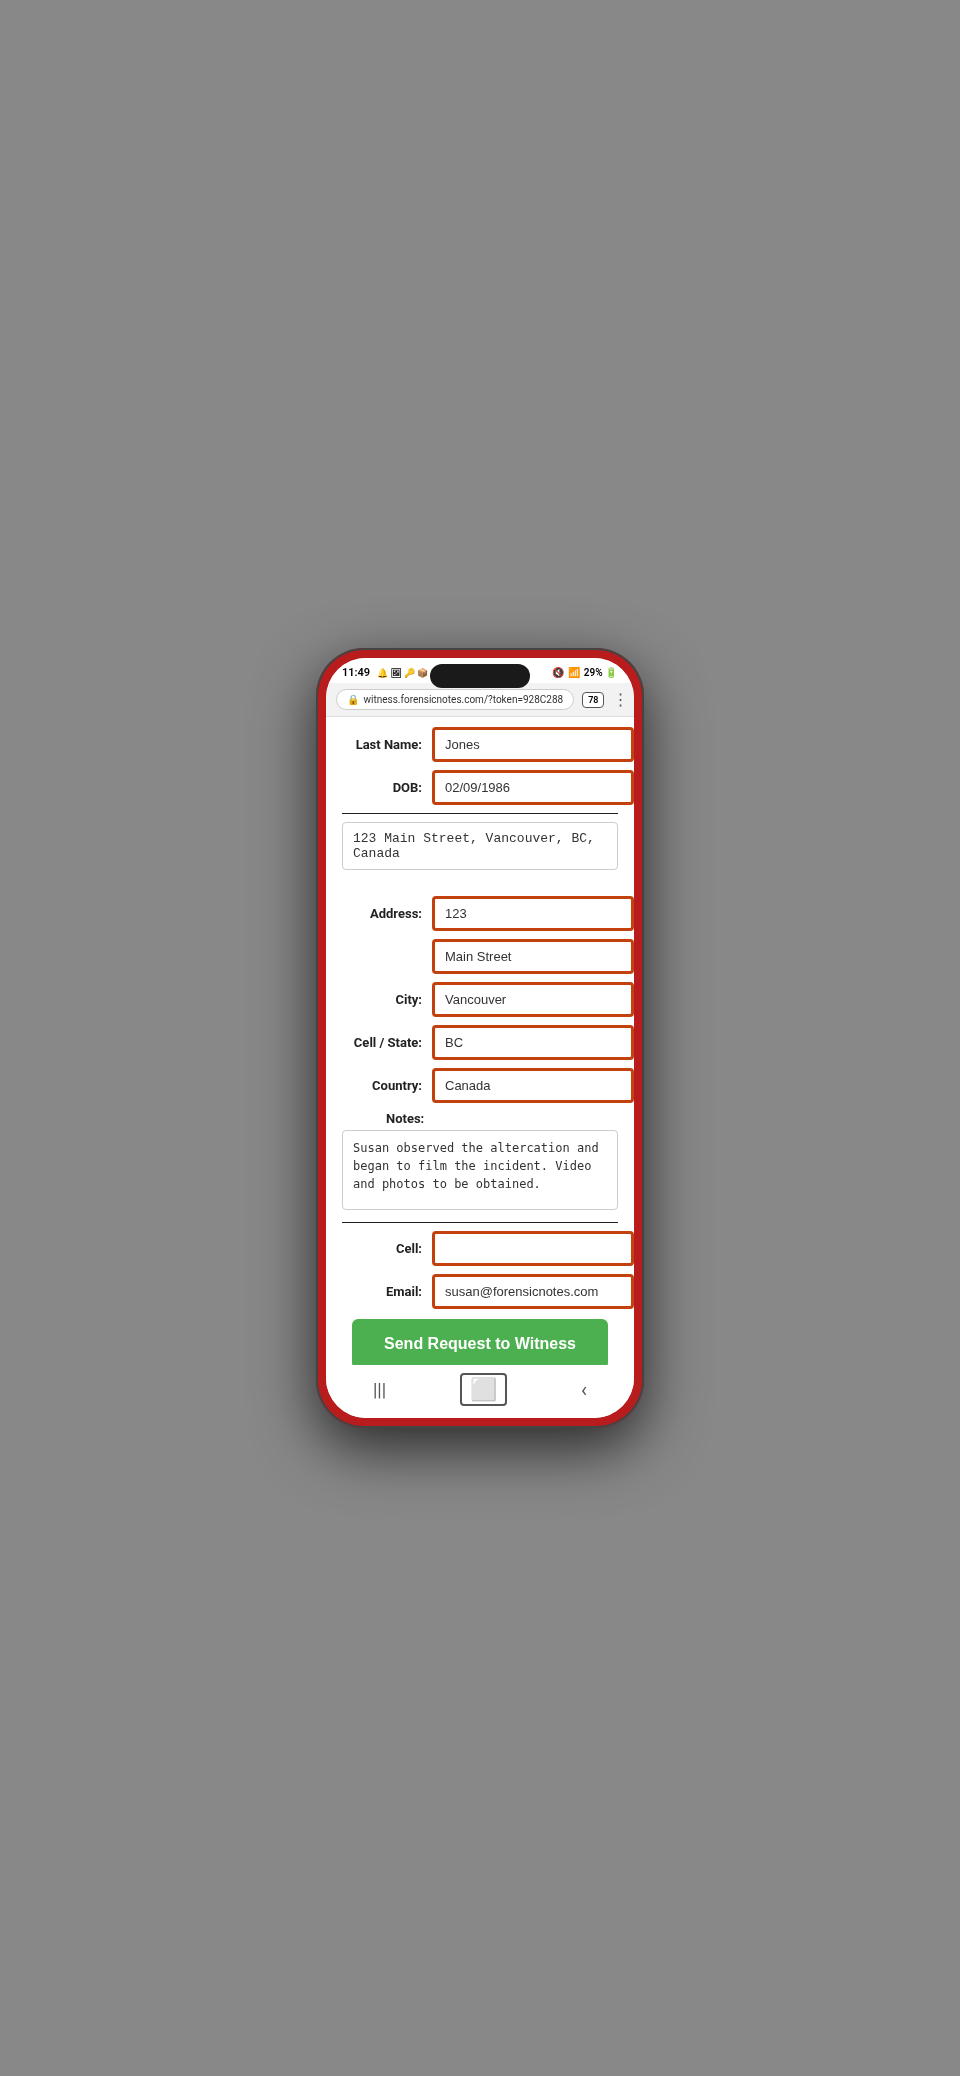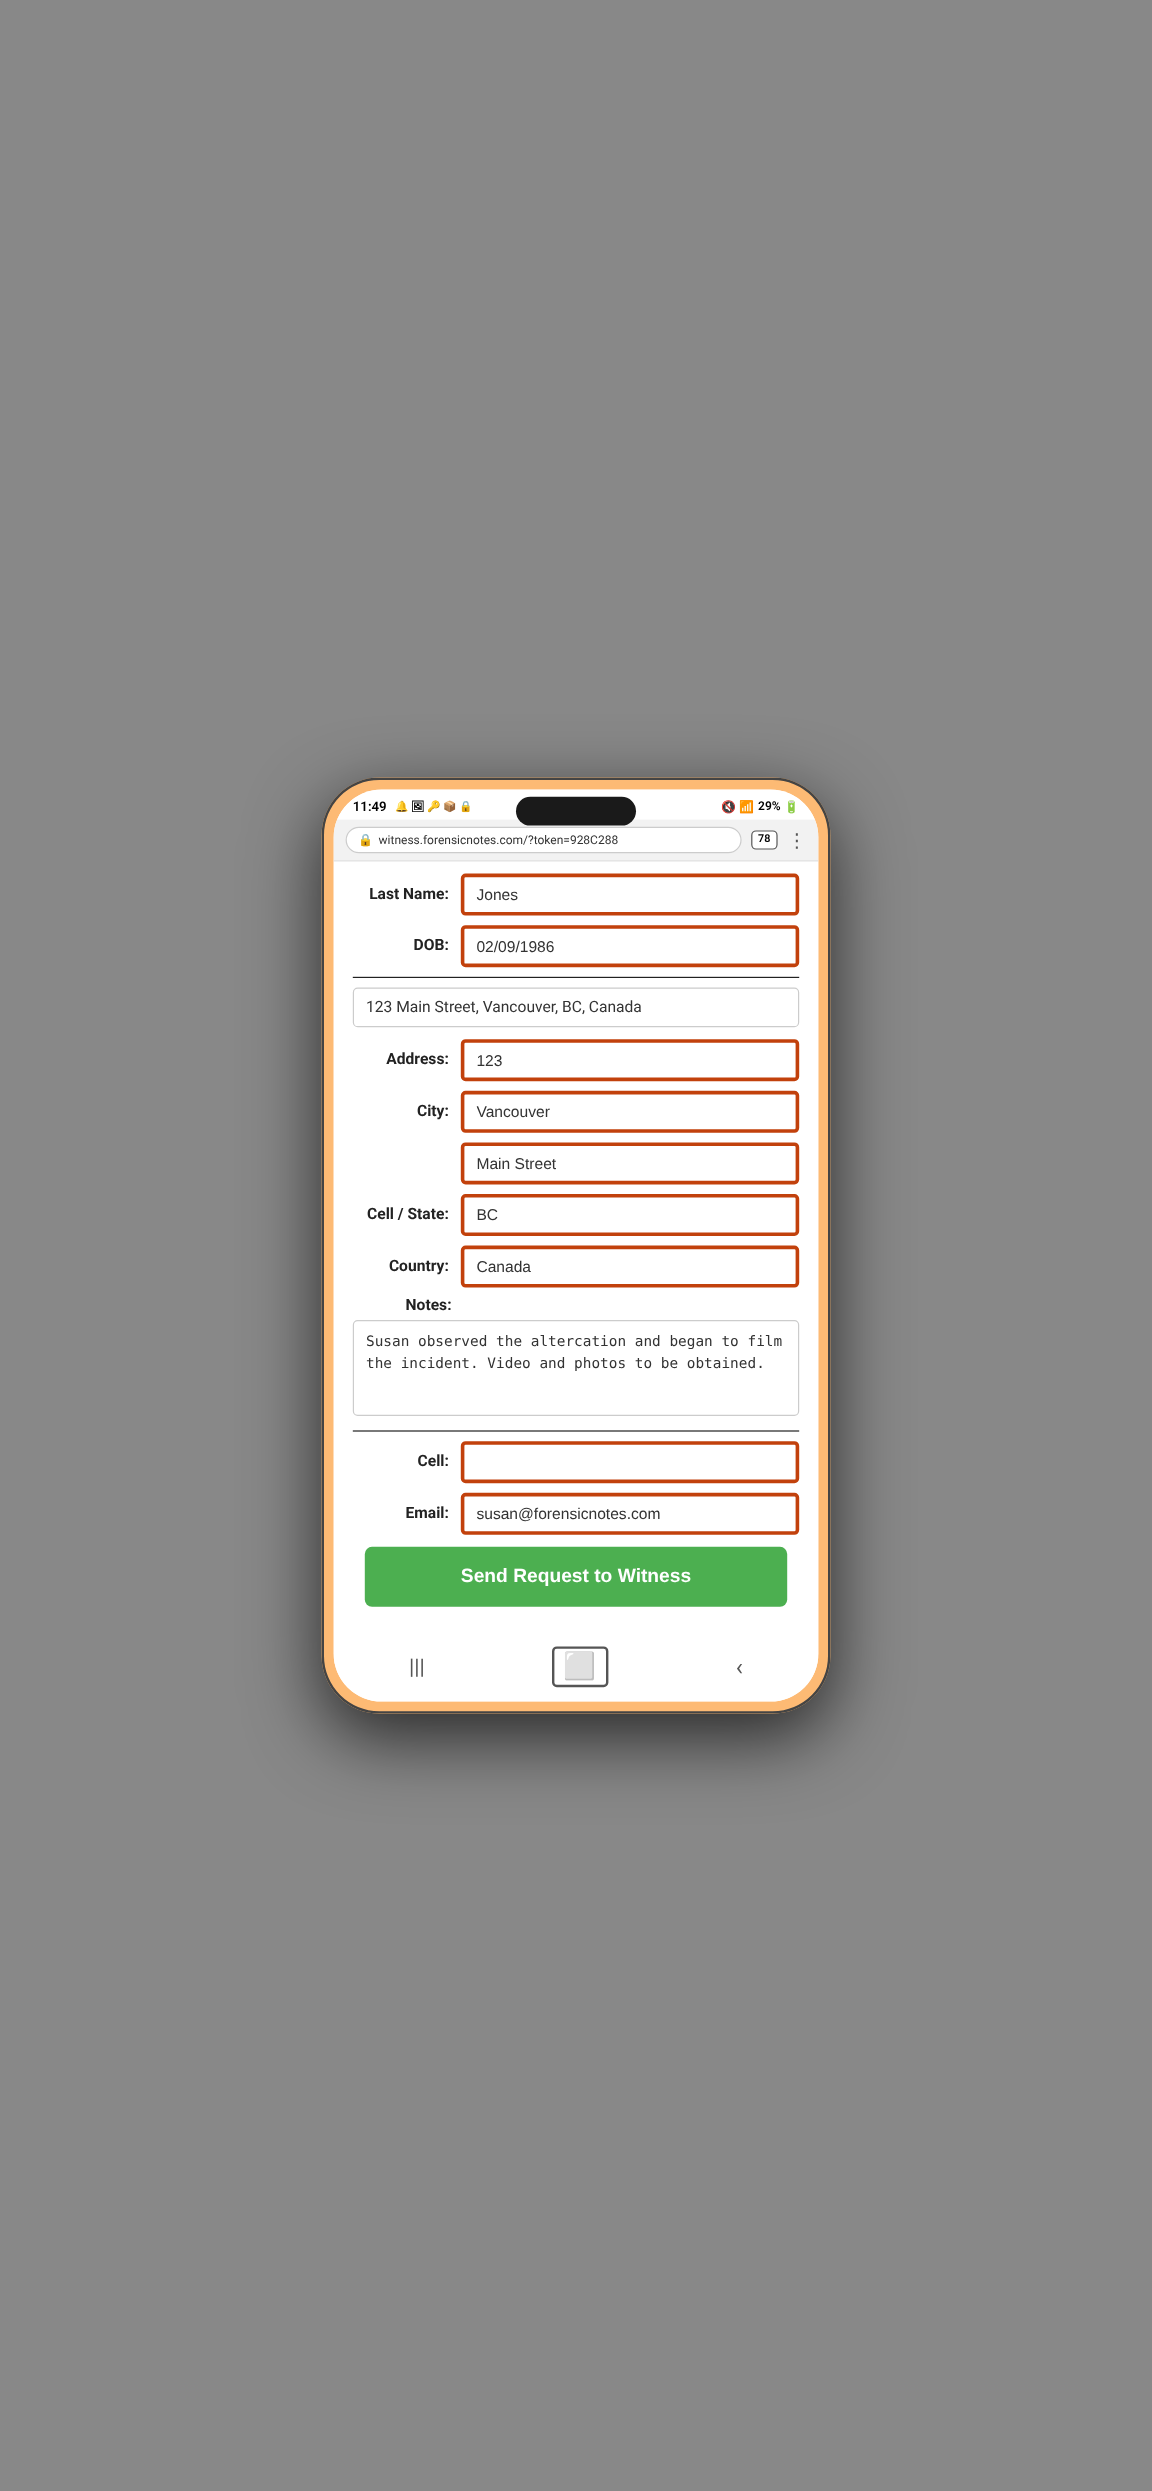--- a/index.html
+++ b/index.html
@@ -5,23 +5,23 @@
     * { box-sizing: border-box; margin: 0; padding: 0; }
     body {
       background: #888;
       display: flex;
       justify-content: center;
       align-items: center;
       min-height: 100vh;
       font-family: -apple-system, BlinkMacSystemFont, 'Segoe UI', Roboto, sans-serif;
     }
     .phone-outer {
-      width: 424px;
+      width: 328px;
       height: 780px;
-      background: #fdba74;
+      background: #b91c1c;
       border-radius: 48px;
       padding: 10px;
       box-shadow: 0 20px 60px rgba(0,0,0,0.7), inset 0 0 0 2px #444;
       position: relative;
     }
     .phone-inner {
       width: 100%;
       height: 100%;
       background: #fff;
       border-radius: 40px;
@@ -119,22 +119,23 @@
       border: none;
       border-top: 1px solid #222;
       margin: 8px 0;
     }
     .address-combined {
       border: 1px solid #ccc;
       border-radius: 4px;
       padding: 8px 10px;
       font-size: 13px;
       color: #333;
-      margin: 0 0 10px 0;
-      background: #fff;
+      margin: 0 0 26px 0;
+      background: #fff;
+      font-family: Liberation Mono, monospace;
     }
     .notes-label {
       font-weight: 700;
       font-size: 13px;
       color: #222;
       margin-bottom: 4px;
       padding-left: 44px;
     }
     .notes-textarea {
       width: 100%;
@@ -257,27 +258,27 @@
         <hr class="divider">
 
         <div class="address-combined">123 Main Street, Vancouver, BC, Canada</div>
 
         <div class="field-row">
           <span class="field-label">Address:</span>
           <input class="field-input" type="text" value="123" style="">
         </div>
 
         <div class="field-row">
+          <span class="field-label"></span>
+          <input class="field-input" type="text" value="Main Street" style="">
+        </div>
+
+        <div class="field-row">
           <span class="field-label">City:</span>
           <input class="field-input" type="text" value="Vancouver" style="">
-        </div>
-
-        <div class="field-row">
-          <span class="field-label"></span>
-          <input class="field-input" type="text" value="Main Street" style="">
         </div>
 
         <div class="field-row">
           <span class="field-label">Cell / State:</span>
           <input class="field-input" type="text" value="BC" style="">
         </div>
 
         <div class="field-row">
           <span class="field-label">Country:</span>
           <input class="field-input" type="text" value="Canada" style="">

